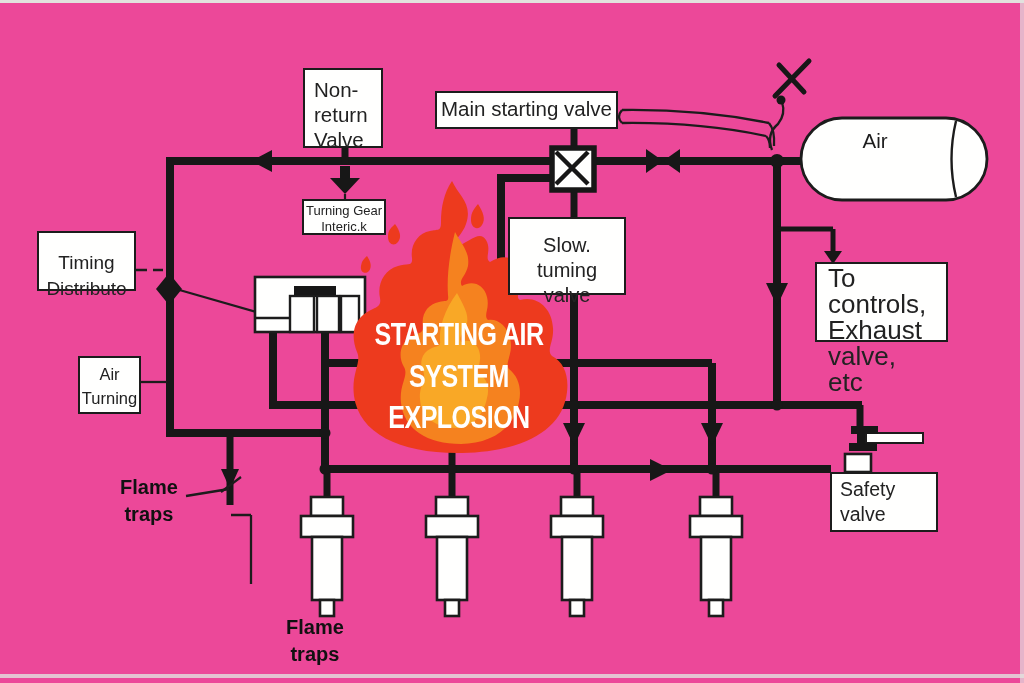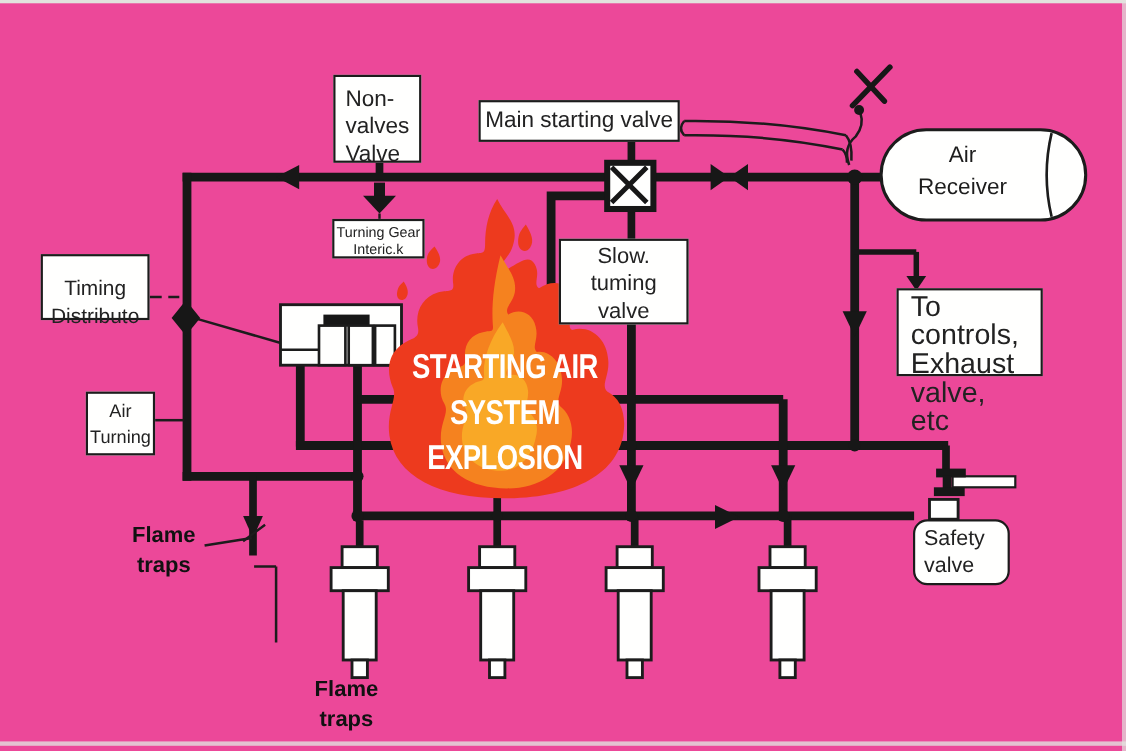--- a/index.html
+++ b/index.html
@@ -158,34 +158,34 @@
       <path d="M478 204 C483 212 486 219 482 225 C478 231 471 228 471 220 C471 212 474 209 478 204 Z" fill="#ed3a1e"></path>
       <path d="M395 224 C400 231 402 237 398 242 C394 247 388 244 388 237 C388 230 391 228 395 224 Z" fill="#ed3a1e"></path>
       <path d="M367 256 C371 262 372 267 369 271 C365 275 360 272 361 266 C362 260 364 259 367 256 Z" fill="#ed3a1e"></path>
       <path d="M455 232 C462 245 470 252 468 266 C466 276 458 280 462 286 C472 280 484 284 487 297 C490 309 483 315 488 320 C500 318 511 330 511 346 C511 357 505 363 509 369 C518 376 522 388 519 402 C514 430 489 444 461 444 C427 444 404 429 401 403 C399 384 409 376 404 367 C398 357 400 344 409 338 C417 332 424 335 423 326 C421 314 428 304 439 302 C446 300 449 303 448 295 C447 281 448 260 455 232 Z" fill="#f5821f"></path>
       <path d="M457 293 C463 305 469 313 467 324 C465 333 458 336 461 342 C470 338 479 344 480 355 C481 364 476 369 479 374 C487 378 490 388 487 398 C483 419 468 428 456 428 C436 428 421 417 420 399 C419 385 427 379 423 371 C419 363 422 353 430 349 C437 345 441 348 440 340 C439 329 444 310 457 293 Z" fill="#f9a826"></path>
     </g>
   </svg>
 
   <div class="box" style="left:303px;top:68px;width:80px;height:80px;padding:7px 0 0 9px;font-size:20.5px;line-height:25px;">
     <div class="lbl">Non-</div>
-    <div class="lbl">valves</div>
+    <div class="lbl">return</div>
     <div class="lbl">Valve</div>
   </div>
 
   <div class="box center" style="left:302px;top:199px;width:84px;height:36px;font-size:13px;line-height:15.5px;padding-top:2px;">
     <div>Turning Gear</div>
     <div>Interic.k</div>
   </div>
 
   <div class="box center" style="left:435px;top:91px;width:183px;height:38px;font-size:20.5px;line-height:32px;">
     <span>Main starting valve</span>
   </div>
 
-  <div class="box center" style="left:508px;top:217px;width:118px;height:78px;font-size:20px;line-height:25px;padding-top:2px;">
+  <div class="box center" style="left:508px;top:217px;width:118px;height:78px;font-size:20px;line-height:25px;padding-top:14px;">
     <div>Slow.</div>
     <div>tuming</div>
     <div>valve</div>
   </div>
 
   <div class="box center" style="left:37px;top:231px;width:99px;height:60px;font-size:19px;line-height:26px;padding-top:17px;">
     <div>Timing</div>
     <div>Distributo</div>
   </div>
 
@@ -193,28 +193,27 @@
     <div>Air</div>
     <div>Turning</div>
   </div>
 
   <div class="box" style="left:815px;top:262px;width:133px;height:80px;font-size:26px;line-height:26px;padding:1px 0 0 11px;">
     <div>To controls,</div>
     <div>Exhaust valve,</div>
     <div>etc</div>
   </div>
 
-  <div class="box" style="left:830px;top:472px;width:88px;height:60px;font-size:19.5px;line-height:25px;padding:3px 0 0 8px;border-radius:13px;">
+  <div class="box" style="left:830px;top:472px;width:108px;height:60px;font-size:19.5px;line-height:25px;padding:3px 0 0 8px;">
     <div>Safety</div>
     <div>valve</div>
   </div>
 
   <div class="plain center" style="left:805px;top:126px;width:140px;font-size:20.5px;line-height:29px;">
     <div>Air</div>
-    <div>Receiver</div>
   </div>
 
   <div class="plain bold" style="left:120px;top:474px;font-size:20px;line-height:27px;">
     <div>Flame</div>
     <div>traps</div>
   </div>
 
   <div class="plain bold" style="left:286px;top:614px;font-size:20px;line-height:27px;">
     <div>Flame</div>
     <div>traps</div>

